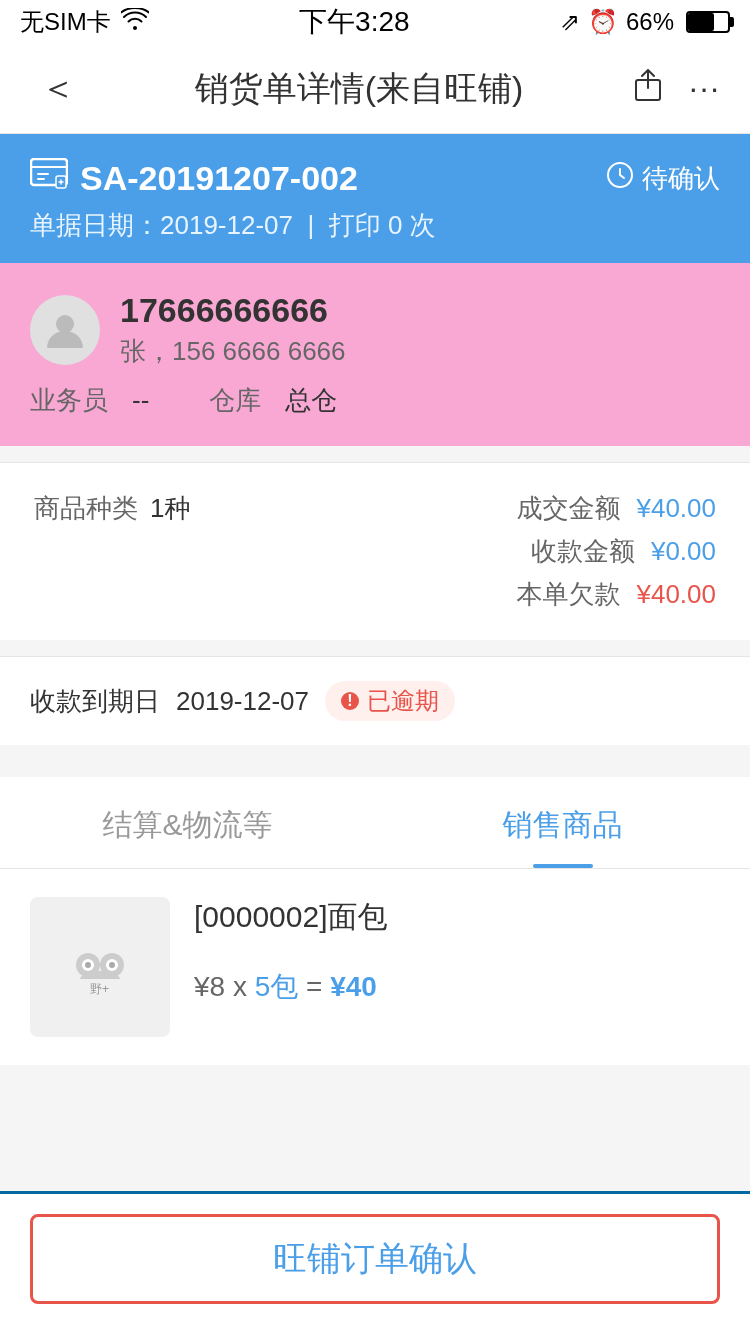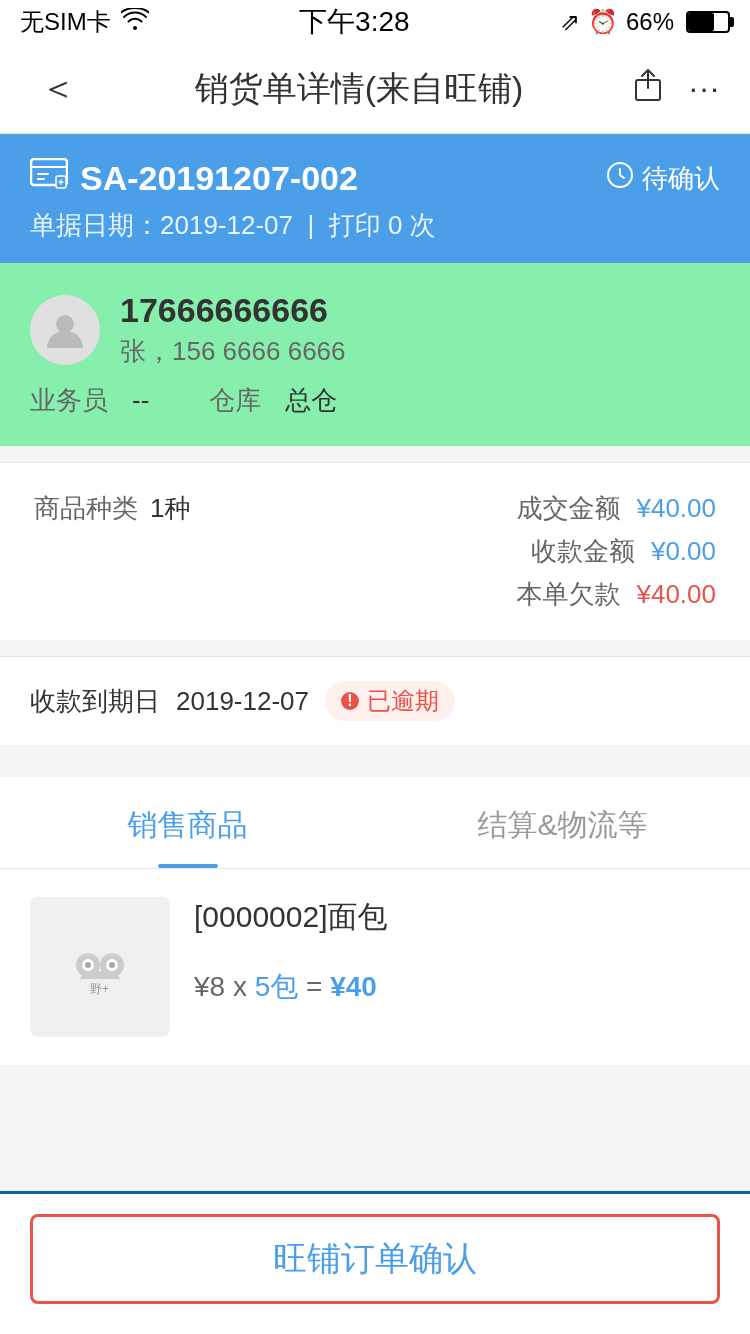--- a/index.html
+++ b/index.html
@@ -127,21 +127,21 @@
       align-items: center;
       gap: 8px;
     }
     .order-date {
       font-size: 26px;
       color: #e8f4ff;
     }
 
     
     .customer-card {
-      background: #86efac;
+      background: #f9a8d4;
       padding: 28px 30px;
       margin-bottom: 16px;
     }
     .customer-top {
       display: flex;
       align-items: center;
       gap: 20px;
       margin-bottom: 14px;
     }
     .customer-avatar {
@@ -493,25 +493,25 @@
   <span>2019-12-07</span>
   <div class="overdue-badge">
     <div class="overdue-dot">!</div>
     <span>已逾期</span>
   </div>
 </div>
 
 <div style="height: 16px; background: #f5f5f5;"></div>
 
 <div class="tabs-bar">
+  <div class="tab">
+    <span>结算&amp;物流等</span>
+  </div>
   <div class="tab active">
     <span>销售商品</span>
-  </div>
-  <div class="tab">
-    <span>结算&amp;物流等</span>
   </div>
 </div>
 
 <div class="product-card">
   <div class="product-thumb">
     <div class="product-thumb-inner">
 
       <svg width="80" height="60" viewBox="0 0 80 60" fill="none">
         <circle cx="28" cy="28" r="12" fill="#ccc"></circle>
         <circle cx="52" cy="28" r="12" fill="#ccc"></circle>

